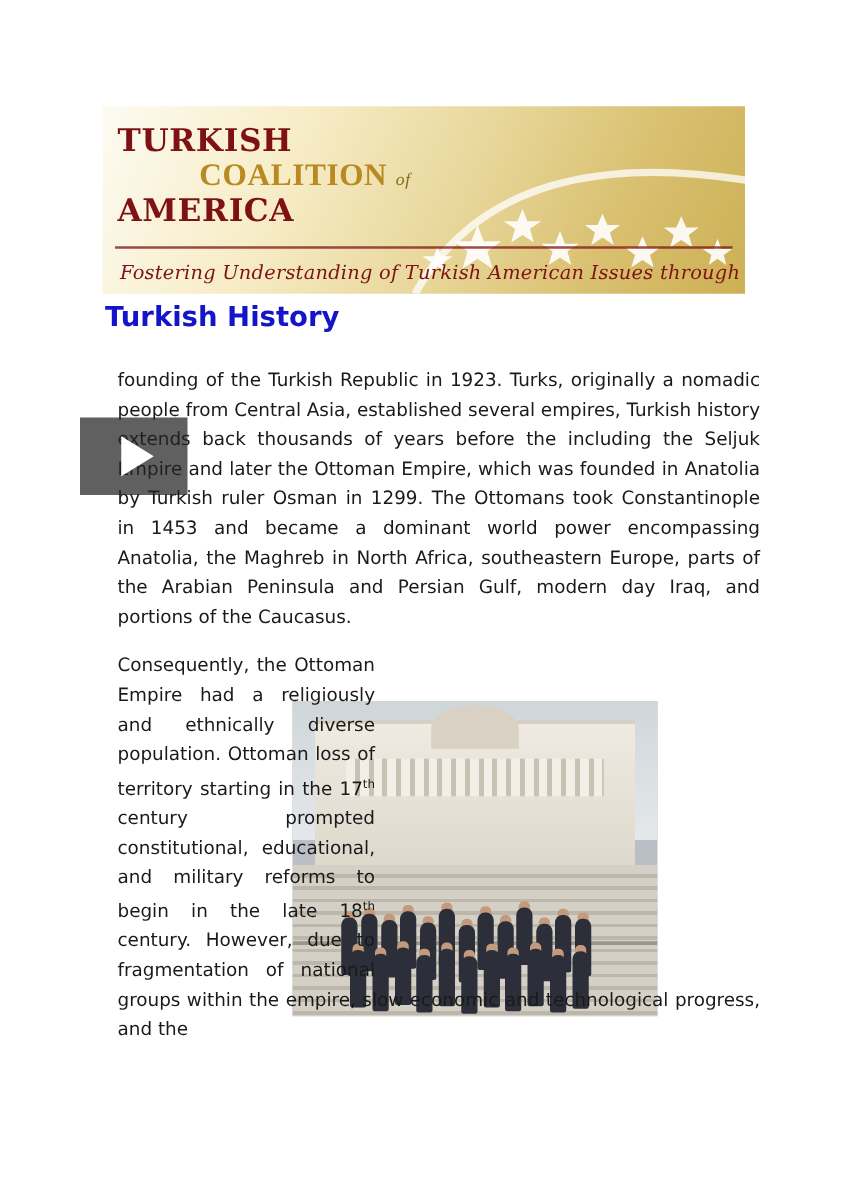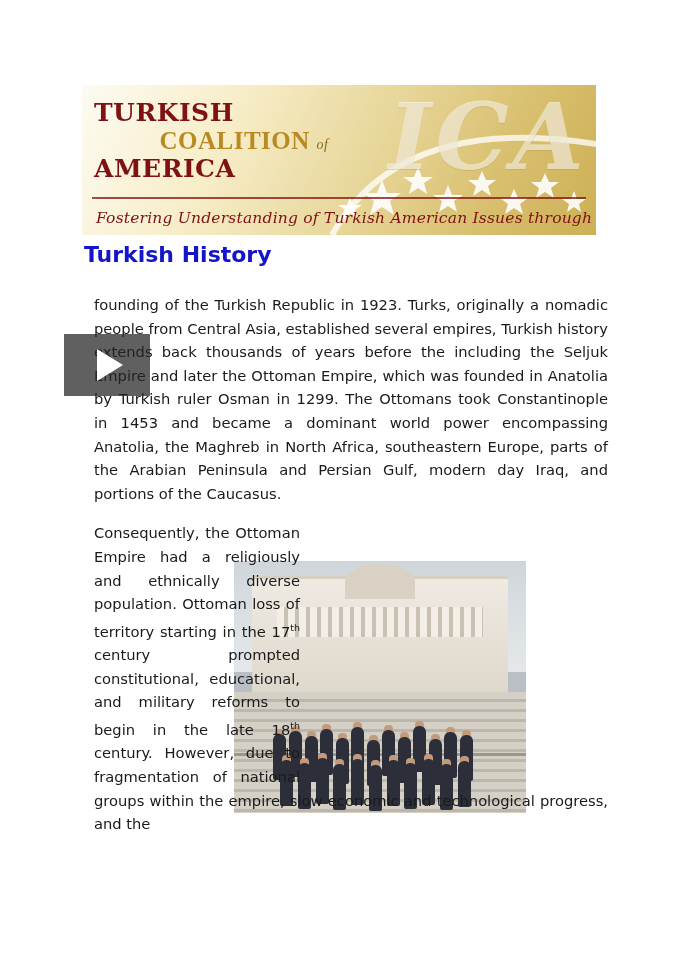--- a/index.html
+++ b/index.html
@@ -237,21 +237,20 @@
         <polygon points="400,86 404,95 414,95 406,101 409,111 400,105 391,111 394,101 386,95 396,95"></polygon>
         <polygon points="432,104 436,113 446,113 438,119 441,129 432,123 423,129 426,119 418,113 428,113"></polygon>
         <polygon points="463,88 467,97 477,97 469,103 472,113 463,107 454,113 457,103 449,97 459,97"></polygon>
         <polygon points="268,112 271,120 280,120 273,125 275,133 268,128 261,133 263,125 256,120 265,120"></polygon>
         <polygon points="492,106 495,114 504,114 497,119 499,127 492,122 485,127 487,119 480,114 489,114"></polygon>
       </g>
       <g fill="none" stroke="#ffffff" stroke-width="6" opacity="0.75">
         <path d="M250,150 C300,60 400,40 520,60"></path>
       </g>
     </svg>
-    <div class="banner-ica">ICA</div>
     <div class="logo-block">
       <div class="logo-line1">TURKISH</div>
       <div class="logo-line2"><span>COALITION</span> <span class="of">of</span></div>
       <div class="logo-line3">AMERICA</div>
     </div>
     <div class="banner-rule"></div>
     <div class="banner-tagline">Fostering Understanding of Turkish American Issues through Public Education</div>
   </div>
 
   <div class="doc-title">Turkish History</div>

